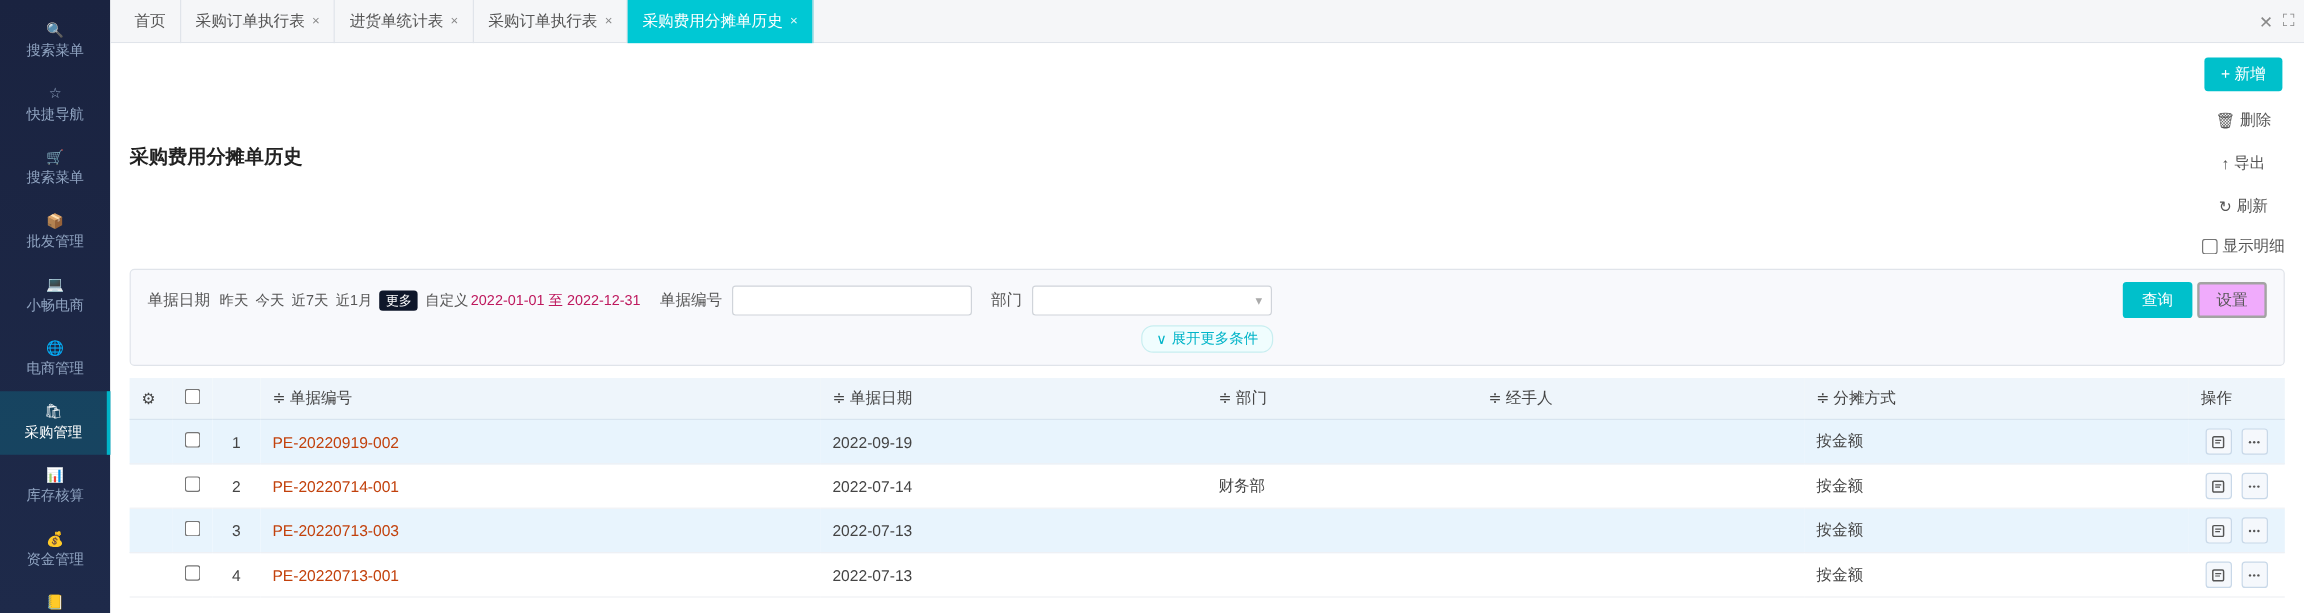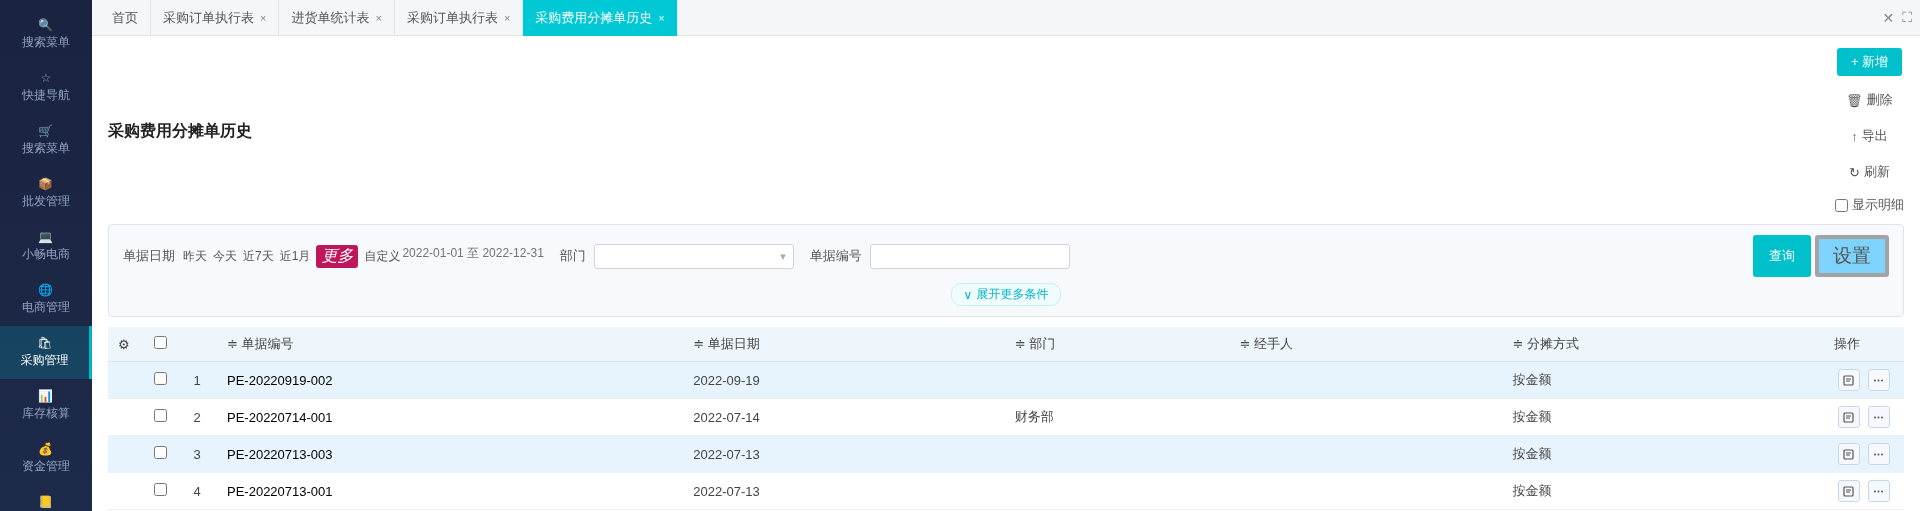--- a/index.html
+++ b/index.html
@@ -171,31 +171,30 @@
       display: flex;
       align-items: center;
       gap: 6px;
     }
     .date-shortcut {
       font-size: 12px;
       color: #555;
       cursor: pointer;
     }
     .date-shortcut.more {
-      background: #be185d;
+      background: #0f172a;
       color: #fff;
       padding: 1px 5px;
       border-radius: 3px;
-      font-size: 16px;
-      font-style: italic;
+      font-size: 11px;
     }
     .date-shortcut.custom { color: #555; }
     .date-value {
       font-size: 12px;
-      color: #737373;
+      color: #be185d;
     }
     .search-input-field {
       border: 1px solid #d0d4da;
       border-radius: 3px;
       padding: 4px 8px;
       font-size: 13px;
       width: 200px;
       outline: none;
       background: #fff;
     }
@@ -226,26 +225,26 @@
     .btn-query {
       background: #00c0cb;
       color: #fff;
       border: none;
       padding: 5px 16px;
       border-radius: 3px;
       font-size: 13px;
       cursor: pointer;
     }
     .btn-setting {
-      background: #7dd3fc;
+      background: #f0abfc;
       color: #555;
-      border: 4px solid #a3a3a3;
+      border: 2px solid #a3a3a3;
       padding: 4px 14px;
       border-radius: 3px;
-      font-size: 19px;
+      font-size: 13px;
       cursor: pointer;
     }
     .query-buttons {
       display: flex;
       flex-direction: row;
       gap: 4px;
       margin-left: auto;
     }
     .expand-row {
       display: flex;
@@ -280,21 +279,21 @@
       border-bottom: 1px solid #d8e4ef;
       white-space: nowrap;
     }
     .data-table td {
       padding: 7px 10px;
       border-bottom: 1px solid #eef0f4;
       color: #444;
     }
     .data-table tr.row-highlight td { background: #e8f4fd; }
     .row-num { color: #888; text-align: center; }
-    .row-link { color: #000000; cursor: pointer; text-decoration: none; }
+    .row-link { color: #c2410c; cursor: pointer; text-decoration: none; }
     .th-check, .td-check { width: 32px; text-align: center; }
     .th-ops { text-align: center; width: 80px; }
     .td-ops { text-align: center; }
     .op-icon {
       display: inline-flex;
       align-items: center;
       justify-content: center;
       width: 22px;
       height: 22px;
       border: 1px solid #c8d8e8;
@@ -429,29 +428,29 @@
               <span class="date-shortcut">近7天</span>
               <span class="date-shortcut">近1月</span>
               <span class="date-shortcut more">更多</span>
               <span class="date-shortcut custom">自定义</span>
             </div>
             <span class="date-value">2022-01-01 至 2022-12-31</span>
           </div>
         </div>
 
         <div class="search-field">
+          <span class="search-label">单据编号</span>
+          <input class="search-input-field" type="text" style="">
+        </div>
+
+        <div class="search-field">
           <span class="search-label">部门</span>
           <div class="dept-wrapper">
             <input class="search-input-field dept-select" type="text" style="width: 200px;">
           </div>
-        </div>
-
-        <div class="search-field">
-          <span class="search-label">单据编号</span>
-          <input class="search-input-field" type="text" style="">
         </div>
 
         <div class="query-buttons">
           <button class="btn-query">查询</button>
           <button class="btn-setting">设置</button>
         </div>
       </div>
       <div class="expand-row">
         <div class="expand-btn">
           <span>∨</span>
@@ -482,21 +481,21 @@
             <th>
               <span class="col-header-sort">
                 <span>≑ 部门</span>
               </span>
             </th>
             <th>
               <span class="col-header-sort">
                 <span>≑ 经手人</span>
               </span>
             </th>
-            <th style="width:auto;">
+            <th style="width:auto;font-family:Liberation Serif, serif;">
               <span class="col-header-sort">
                 <span>≑ 分摊方式</span>
               </span>
             </th>
             <th class="th-ops">操作</th>
           </tr>
         </thead>
         <tbody id="table-body">
         <tr class="row-highlight">
       <td></td>

